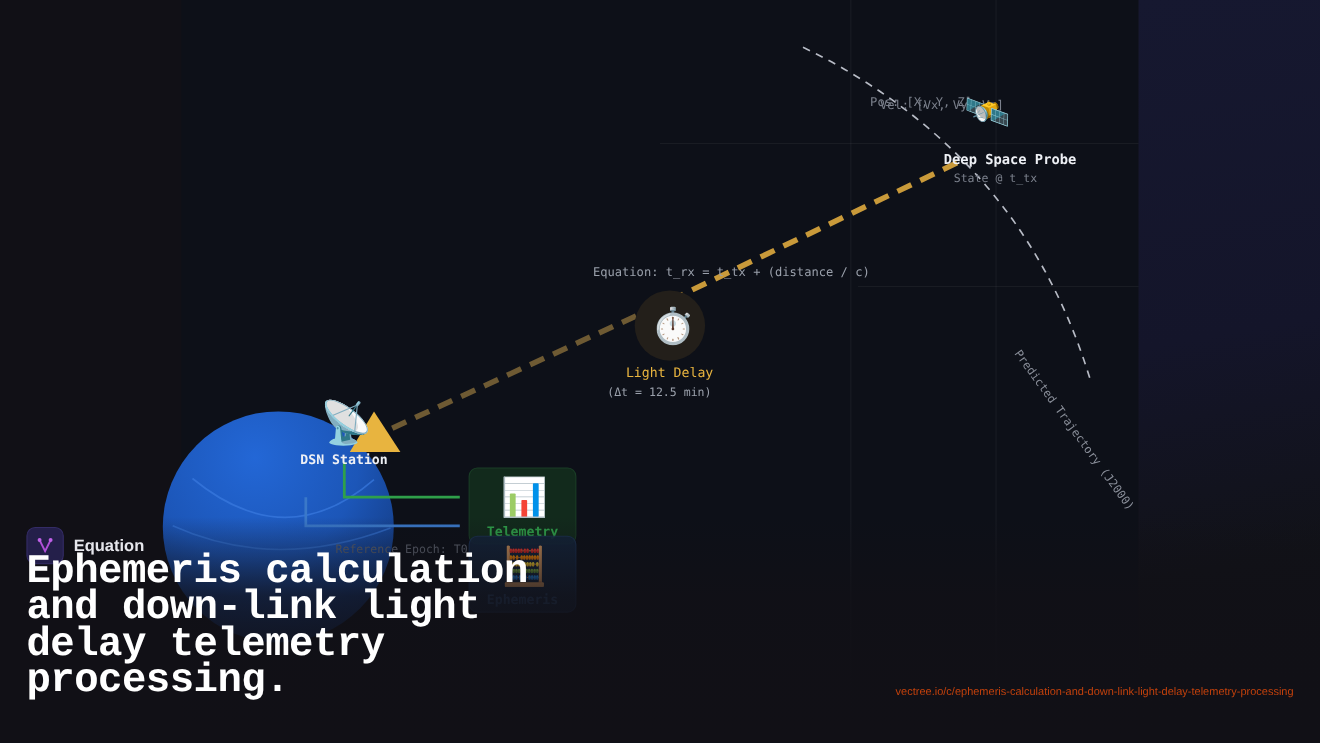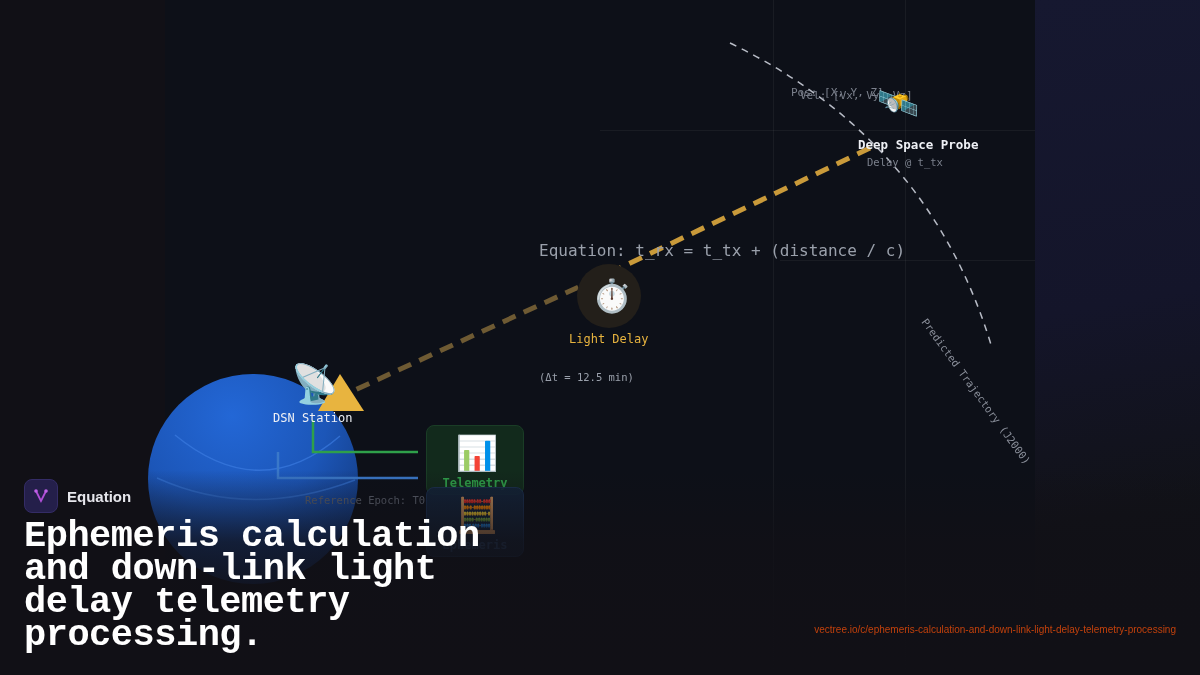--- a/index.html
+++ b/index.html
@@ -15,24 +15,24 @@
     .right-panel {
       position: absolute; left: 1035px; top: 0; width: 165px; height: 675px;
       background: linear-gradient(170deg, #161830 0%, #14152a 45%, #111218 75%, #111016 100%);
     }
     .grid-line { position: absolute; background: rgba(255,255,255,0.05); }
     svg.overlay { position: absolute; left: 0; top: 0; }
     .label { position: absolute; white-space: nowrap; }
     .probe-state { color: #7b808c; font-size: 11px; line-height: 16px; }
     .probe-title { color: #eef0f5; font-size: 12.5px; font-weight: bold; padding-left: 12px; }
     .probe-sub { color: #7b808c; font-size: 10.5px; }
-    .equation { color: #9aa0ab; font-size: 16px; }
+    .equation { color: #9aa0ab; font-size: 11px; }
     .delay-title { color: #e8b43f; font-size: 12px; font-weight: normal; }
     .delay-sub { color: #9aa0ab; font-size: 10.5px; }
-    .dsn-title { color: #eef0f5; font-size: 12px; font-weight: normal; }
+    .dsn-title { color: #eef0f5; font-size: 12px; font-weight: bold; }
     .epoch { color: #5f6470; font-size: 10.5px; }
     .traj { color: #8a8f9a; font-size: 10.5px; transform-origin: 0 0; transform: rotate(54deg); }
     .globe {
       position: absolute; left: 148px; top: 374px; width: 210px; height: 210px; border-radius: 50%;
       background: radial-gradient(circle at 40% 20%, #2367d6 0%, #1c56b8 45%, #143d86 75%, #0e2a5e 100%);
     }
     .emoji { position: absolute; line-height: 1; font-family: "DejaVu Sans", sans-serif; }
     .stopwatch-bg {
       position: absolute; left: 577px; top: 264px; width: 64px; height: 64px; border-radius: 50%;
       background: #231f1a;
@@ -47,21 +47,21 @@
       position: absolute; left: 0; top: 470px; width: 1200px; height: 205px;
       background: linear-gradient(180deg, rgba(17,16,22,0) 0%, rgba(17,16,22,0.75) 35%, rgba(17,16,22,0.95) 70%, #111016 100%);
     }
     .brand { position: absolute; left: 24px; top: 479px; display: flex; align-items: center; gap: 9px; }
     .brand-logo {
       width: 32px; height: 32px; border-radius: 8px; background: #241f4a; border: 1px solid #342c66;
       display: flex; align-items: center; justify-content: center;
     }
     .brand-name { color: #e6e6ec; font-size: 15px; font-weight: bold; font-family: "Liberation Sans", sans-serif; }
     .headline {
-      position: absolute; left: 24px; top: 520px; width: 480px;
+      position: absolute; left: 24px; top: 504px; width: 480px;
       color: #ffffff; font-size: 37px; font-weight: bold; line-height: 33px;
       font-family: "Liberation Mono", monospace; letter-spacing: -0.5px;
     }
     .url { position: absolute; right: 24px; top: 624px; color: #c2410c; font-size: 10px; font-family: "Liberation Sans", sans-serif; }
   </style>
 </head>
 <body>
 
 <div class="canvas"></div>
 <div class="right-panel"></div>
@@ -87,28 +87,28 @@
 
   <polyline points="278,452 278,478 418,478" fill="none" stroke="#3a78c9" stroke-width="2.5"></polyline>
 
   <polygon points="340,374 364,411 318,411" fill="#e8b43f"></polygon>
 </svg>
 
 <div class="label probe-state" style="left:791px; top:85px;">Pos: [X, Y, Z]</div>
 <div class="label probe-state" style="left:800px; top:88px;">Vel: [Vx, Vy, Vz]</div>
 <div class="emoji" style="left:877px; top:86px; font-size:34px;">🛰️</div>
 <div class="label probe-title" style="left:846px; top:137px;">Deep Space Probe</div>
-<div class="label probe-sub" style="left:867px; top:156px;">Delay @ t_tx</div>
+<div class="label probe-sub" style="left:867px; top:156px;">State @ t_tx</div>
 
 <div class="label equation" style="left:539px; top:241px;">Equation: t_rx = t_tx + (distance / c)</div>
 
 <div class="stopwatch-bg"></div>
 <div class="emoji" style="left:592px; top:280px; font-size:32px;">⏱️</div>
 <div class="label delay-title" style="left:569px; top:332px;">Light Delay</div>
-<div class="label delay-sub" style="left:539px; top:351px;margin-top:20px;">(Δt = 12.5 min)</div>
+<div class="label delay-sub" style="left:552px; top:351px;">(Δt = 12.5 min)</div>
 
 <div class="label traj" style="left:929px; top:316px;">Predicted Trajectory (J2000)</div>
 
 <div class="emoji" style="left:291px; top:365px; font-size:38px;">📡</div>
 <div class="label dsn-title" style="left:273px; top:411px;">DSN Station</div>
 
 <div class="card card-telemetry">
   <div class="emoji" style="left:29px; top:10px; font-size:34px;">📊</div>
   <div class="card-label" style="top:50px; color:#2fa04a;">Telemetry</div>
 </div>

